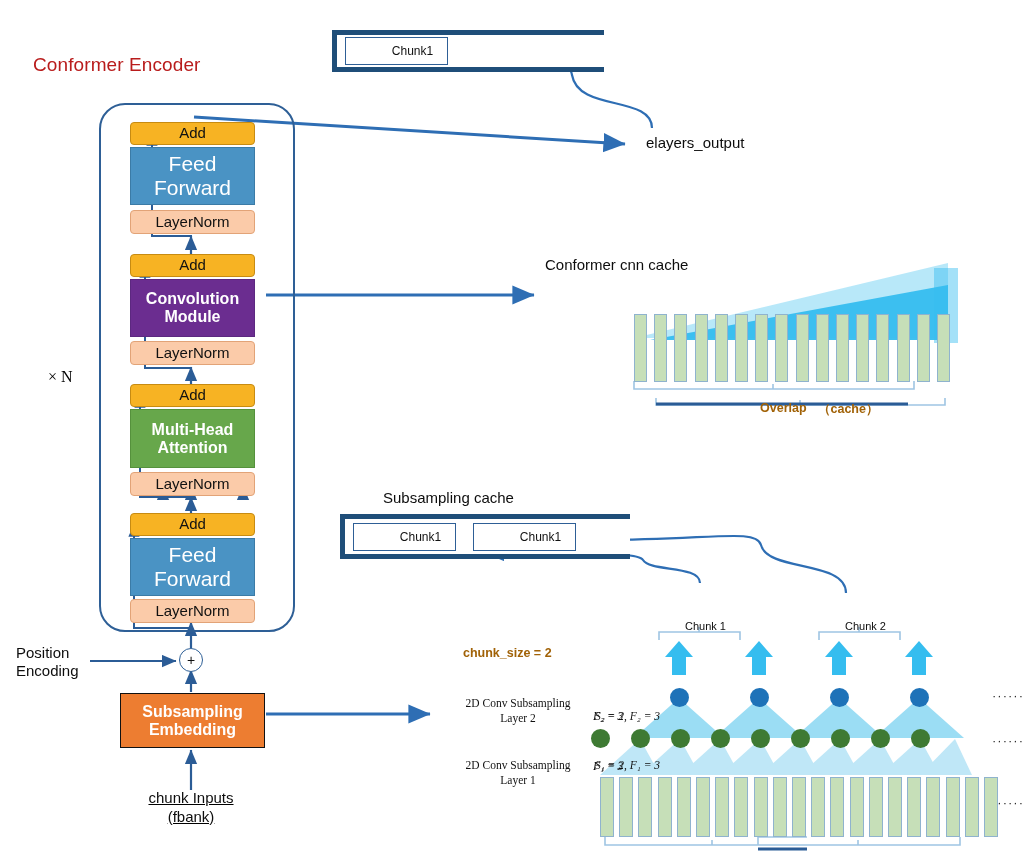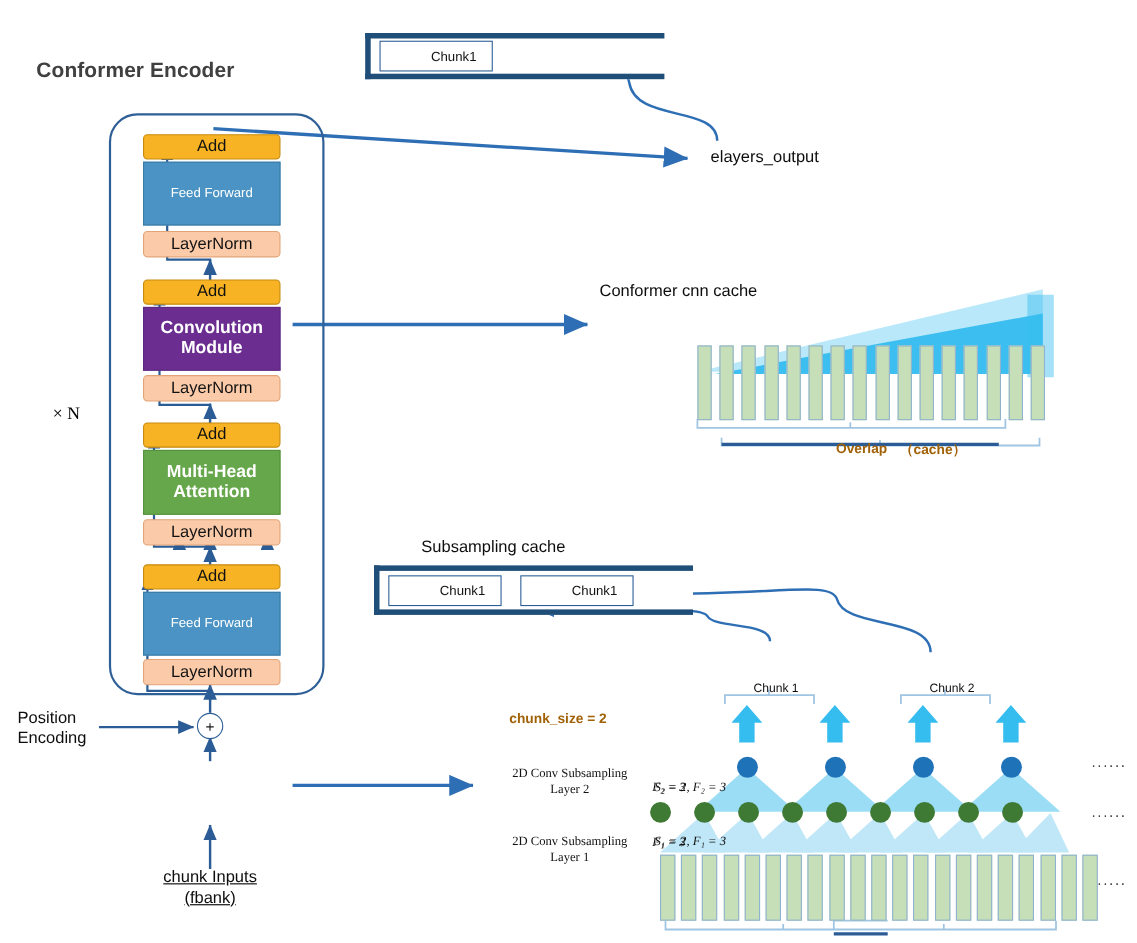--- a/index.html
+++ b/index.html
@@ -9,21 +9,21 @@
     font-family:"Liberation Sans", sans-serif;
     color:#000;
     position:relative;
     overflow:hidden;
   }
   .stage{position:absolute;left:0;top:0;width:1034px;height:857px;}
   .abs{position:absolute;}
   svg.overlay{position:absolute;left:0;top:0;width:1034px;height:857px;pointer-events:none;}
 
   
-  .t-title{font-size:19px;font-weight:700;letter-spacing:.1px;color:#404040;white-space:nowrap;}
+  .t-title{font-size:19px;font-weight:400;letter-spacing:.1px;color:#b91c1c;white-space:nowrap;}
   .t-head{font-size:15px;font-weight:400;color:#0d0d0d;white-space:nowrap;}
   .t-lbl{font-size:15px;color:#0d0d0d;white-space:nowrap;}
   .t-small{font-size:11px;color:#0d0d0d;white-space:nowrap;}
   .t-serif{font-family:"Liberation Serif", serif;font-size:11.5px;color:#111;white-space:nowrap;}
   .t-serif-i{font-family:"Liberation Serif", serif;font-style:italic;font-size:11.5px;color:#111;white-space:nowrap;}
   .t-red-b{color:#a16207;font-size:12.5px;font-weight:700;white-space:nowrap;}
   .t-mathN{font-family:"Liberation Serif", serif;font-size:16px;white-space:nowrap;}
   .ell{color:#2a2a2a;font-size:13px;letter-spacing:1px;white-space:nowrap;}
 
   
@@ -33,21 +33,21 @@
     box-sizing:border-box;
     text-align:center;
     line-height:1.12;
   }
   .blk-add{
     background:#F7B323;border:1px solid #C78B12;border-radius:4px;
     font-size:15px;color:#111;
   }
   .blk-ff{
     background:#4A93C4;border:1px solid #3B7BA6;
-    font-size:12px;color:#ffffff;
+    font-size:21px;color:#ffffff;
   }
   .blk-ln{
     background:#FBCBA9;border:1px solid #E2A377;border-radius:4px;
     font-size:15px;color:#111;
   }
   .blk-conv{
     background:#6B2D90;border:1px solid #5C2880;
     font-size:16px;color:#ffffff;font-weight:600;
   }
   .blk-mha{
@@ -255,20 +255,24 @@
   <div class="blk blk-ff" style="left:130px;top:538px;width:125px;height:58px;">Feed Forward</div>
   <div class="blk blk-ln" style="left:130px;top:599px;width:125px;height:24px;">LayerNorm</div>
 
   <div class="plus" style="left:179px;top:648px;width:24px;height:24px;">+</div>
 
   <div class="abs" style="left:16px;top:644px;line-height:1.2;">
     <div class="t-lbl">Position</div>
     <div class="t-lbl">Encoding</div>
   </div>
 
+  <div class="blk blk-sub" style="left:120px;top:693px;width:145px;height:55px;flex-direction:column;">
+    <span>Subsampling</span>
+    <span>Embedding</span>
+  </div>
 
   <div class="abs" style="left:133px;top:789px;line-height:1.25;text-align:center;width:116px;text-decoration:underline;">
     <div class="t-lbl">chunk Inputs</div>
     <div class="t-lbl">(fbank)</div>
   </div>
 
   <div class="cachebar" style="left:332px;top:30px;width:272px;height:42px;"></div>
   <div class="chunkbox" style="left:345px;top:37px;width:103px;height:28px;">Chunk1</div>
   <div class="abs t-lbl" style="left:646px;top:134px;">elayers_output</div>
 

